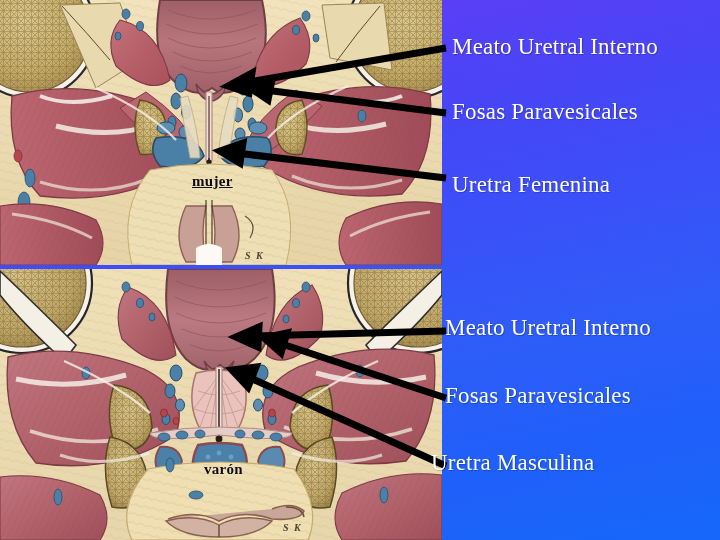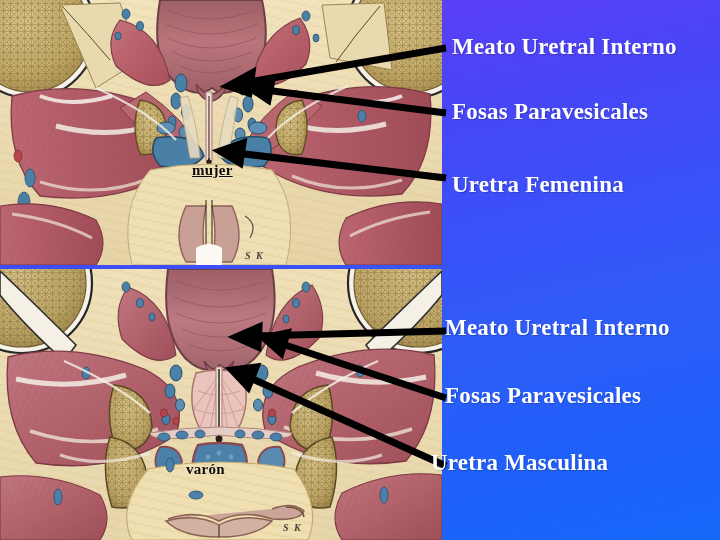--- a/index.html
+++ b/index.html
@@ -19,39 +19,39 @@
   .panel svg{display:block;width:100%;height:100%;}
 
   
   .caption{
     position:absolute;color:#100c08;font-weight:bold;
     font-family:"Liberation Serif", serif;
     font-size:15px;letter-spacing:.3px;
     text-shadow:0 0 2px rgba(255,255,255,.55);
     white-space:nowrap;
   }
-  #caption-female{left:192px;top:162px;text-decoration:underline;}
-  #caption-male{left:186px;top:461px;}
+  #caption-female{left:192px;top:173px;text-decoration:underline;}
+  #caption-male{left:204px;top:461px;}
   .signature{
     position:absolute;font-family:"Liberation Serif", serif;
     font-size:10px;font-weight:bold;color:#4d4036;letter-spacing:1.5px;
     font-style:italic;
   }
   #sig-female{left:245px;top:250px;}
   #sig-male{left:283px;top:522px;}
 
   
   #arrows{position:absolute;left:0;top:0;width:720px;height:540px;pointer-events:none;}
 
   
   .label{
     position:absolute;
     color:#ffffff;
     font-family:"Liberation Serif", serif;
-    font-weight:bold;
+    font-weight:normal;
     font-size:23px;
     letter-spacing:.2px;
     white-space:nowrap;
     text-shadow:1px 1px 1px rgba(0,0,0,.22);
   }
   #lbl-f-0{left:452px;top:34px;}
   #lbl-f-1{left:452px;top:99px;}
   #lbl-f-2{left:452px;top:172px;}
   #lbl-m-0{left:445px;top:315px;}
   #lbl-m-1{left:445px;top:383px;}

